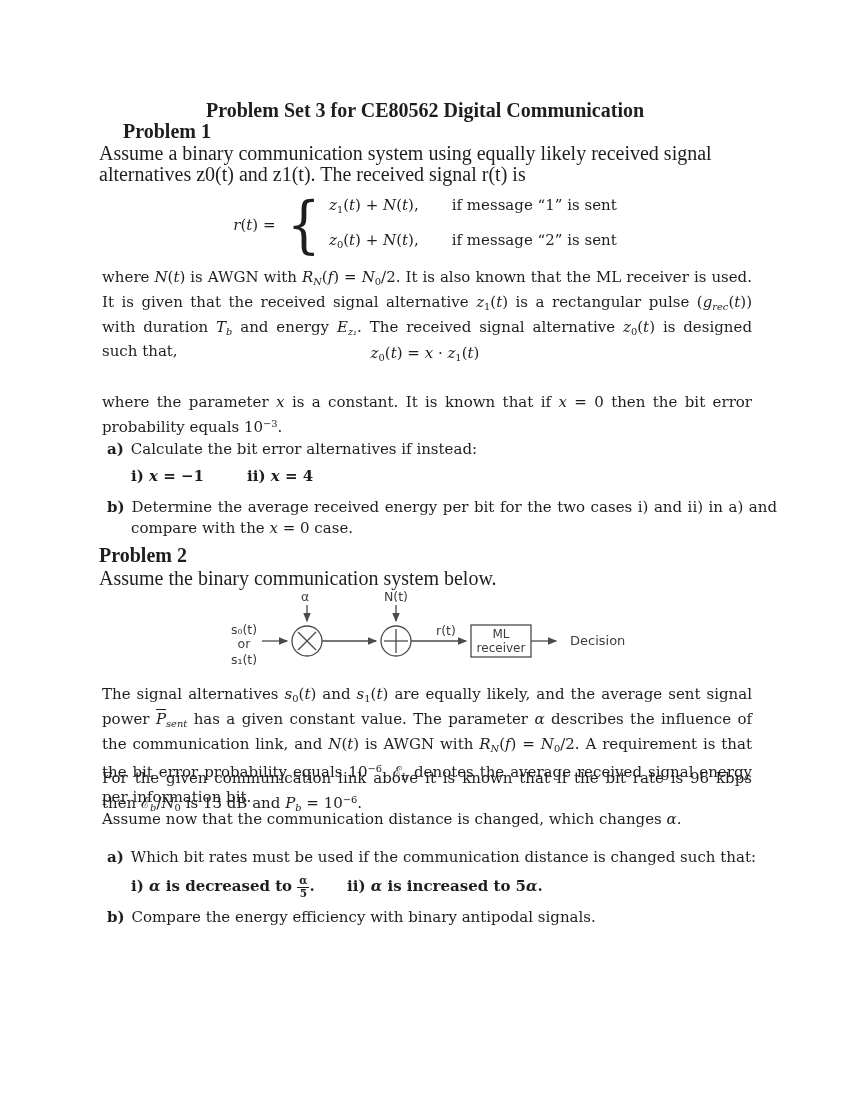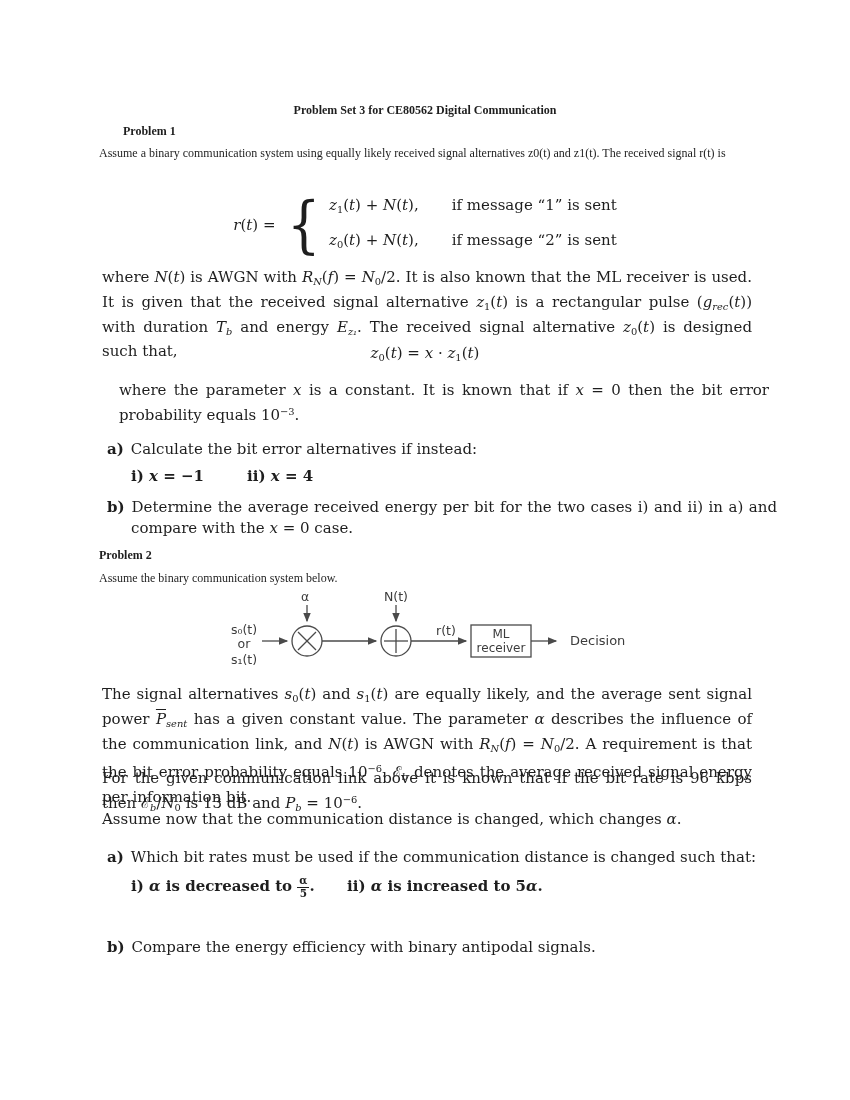--- a/index.html
+++ b/index.html
@@ -1,18 +1,18 @@
 <!DOCTYPE html>
 <html><head>
 <meta charset="utf-8">
 <style>
   html,body{margin:0;padding:0;background:#ffffff;}
   .page{position:relative;width:850px;height:1100px;background:#ffffff;color:#1e1e1e;overflow:hidden;}
   .abs{position:absolute;}
-  .times{font-family:"Liberation Serif",serif;font-size:12px;line-height:21px;}
+  .times{font-family:"Liberation Serif",serif;font-size:20px;line-height:21px;}
   .cm{font-family:"DejaVu Serif",serif;font-size:15px;line-height:21px;}
   .bold{font-weight:bold;}
   .center{text-align:center;width:850px;left:0;}
   .just{text-align:justify;}
   .i{font-style:italic;}
   .scr{font-style:normal;}
   .ov{text-decoration:overline;}
   .sub{font-size:66%;vertical-align:-0.28em;}
   .i.sub,.sub.i{font-size:66%;vertical-align:-0.28em;font-style:italic;}
   .sup{font-size:66%;vertical-align:0.5em;}
@@ -54,21 +54,21 @@
         <span class="expr"><span class="i">z</span><span class="sub">0</span><span>(</span><span class="i">t</span><span>) + </span><span class="i">N</span><span>(</span><span class="i">t</span><span>),</span></span>
         <span><span>if message “2” is sent</span></span>
       </span>
     </span>
   </div>
 
   <div class="abs cm para just" style="top:267px;"><span>where </span><span class="i">N</span><span>(</span><span class="i">t</span><span>) is AWGN with </span><span class="i">R</span><span class="i sub">N</span><span>(</span><span class="i">f</span><span>) = </span><span class="i">N</span><span class="sub">0</span><span>/2. It is also known that the ML receiver is used. It is given that the received signal alternative </span><span class="i">z</span><span class="sub">1</span><span>(</span><span class="i">t</span><span>) is a rectangular pulse (</span><span class="i">g</span><span class="i sub">rec</span><span>(</span><span class="i">t</span><span>)) with duration </span><span class="i">T</span><span class="i sub">b</span><span> and energy </span><span class="i">E</span><span class="i sub">z₁</span><span>. The received signal alternative </span><span class="i">z</span><span class="sub">0</span><span>(</span><span class="i">t</span><span>) is designed such that,</span></div>
 
   <div class="abs cm center" style="top:343px;"><span class="i">z</span><span class="sub">0</span><span>(</span><span class="i">t</span><span>) = </span><span class="i">x</span><span> · </span><span class="i">z</span><span class="sub">1</span><span>(</span><span class="i">t</span><span>)</span></div>
 
-  <div class="abs cm para just" style="top:380px;margin-left:17px;"><span>where the parameter </span><span class="i">x</span><span> is a constant. It is known that if </span><span class="i">x</span><span> = 0 then the bit error probability equals 10</span><span class="sup">−3</span><span>.</span></div>
+  <div class="abs cm para just" style="top:392px;"><span>where the parameter </span><span class="i">x</span><span> is a constant. It is known that if </span><span class="i">x</span><span> = 0 then the bit error probability equals 10</span><span class="sup">−3</span><span>.</span></div>
 
   <div class="abs cm item" style="top:439px;">
     <span class="ilabel">a)</span><span><span>Calculate the bit error alternatives if instead:</span></span>
   </div>
   <div class="abs cm subrow" style="top:466px;">
     <span class="subcol1"><span>i) </span><span class="i">x</span><span> = −1</span></span><span><span>ii) </span><span class="i">x</span><span> = 4</span></span>
   </div>
   <div class="abs cm item just" style="top:497px;">
     <span class="ilabel">b)</span><span><span>Determine the average received energy per bit for the two cases i) and ii) in a) and compare with the </span><span class="i">x</span><span> = 0 case.</span></span>
   </div>
@@ -115,17 +115,17 @@
   <div class="abs cm para just" style="top:684px;"><span>The signal alternatives </span><span class="i">s</span><span class="sub">0</span><span>(</span><span class="i">t</span><span>) and </span><span class="i">s</span><span class="sub">1</span><span>(</span><span class="i">t</span><span>) are equally likely, and the average sent signal power </span><span class="i ov">P</span><span class="i sub">sent</span><span> has a given constant value. The parameter </span><span class="i">α</span><span> describes the influence of the communication link, and </span><span class="i">N</span><span>(</span><span class="i">t</span><span>) is AWGN with </span><span class="i">R</span><span class="i sub">N</span><span>(</span><span class="i">f</span><span>) = </span><span class="i">N</span><span class="sub">0</span><span>/2. A requirement is that the bit error probability equals 10</span><span class="sup">−6</span><span>. </span><span class="scr">ℰ</span><span class="i sub">b</span><span> denotes the average received signal energy per information bit.</span></div>
   <div class="abs cm para just" style="top:768px;"><span>For the given communication link above it is known that if the bit rate is 96 kbps then </span><span class="scr">ℰ</span><span class="i sub">b</span><span>/</span><span class="i">N</span><span class="sub">0</span><span> is 13 dB and </span><span class="i">P</span><span class="i sub">b</span><span> = 10</span><span class="sup">−6</span><span>.</span></div>
   <div class="abs cm item" style="top:847px;">
     <span class="ilabel">a)</span><span><span>Which bit rates must be used if the communication distance is changed such that:</span></span>
   </div>
 
   <div class="abs cm para" style="top:809px;"><span>Assume now that the communication distance is changed, which changes </span><span class="i">α</span><span>.</span></div>
   <div class="abs cm subrow" style="top:875px;">
     <span class="subcol1w"><span><span>i) </span><span class="i">α</span><span> is decreased to </span></span><span class="frac"><span class="num">α</span><span class="den">5</span></span><span><span>.</span></span></span><span><span>ii) </span><span class="i">α</span><span> is increased to 5</span><span class="i">α</span><span>.</span></span>
   </div>
-  <div class="abs cm item" style="top:907px;margin-top:30px;">
+  <div class="abs cm item" style="top:907px;">
     <span class="ilabel">b)</span><span><span>Compare the energy efficiency with binary antipodal signals.</span></span>
   </div>
 
 </div>
 
 </body></html>

